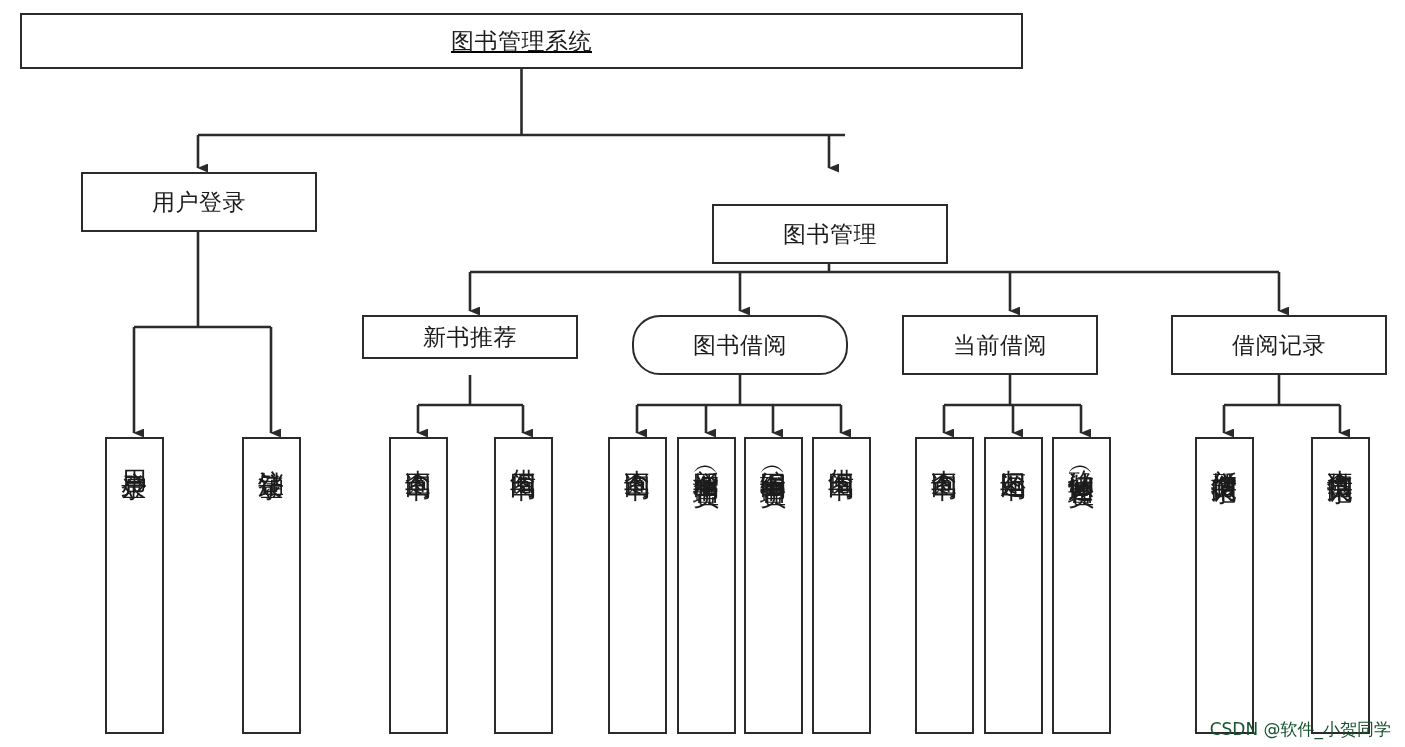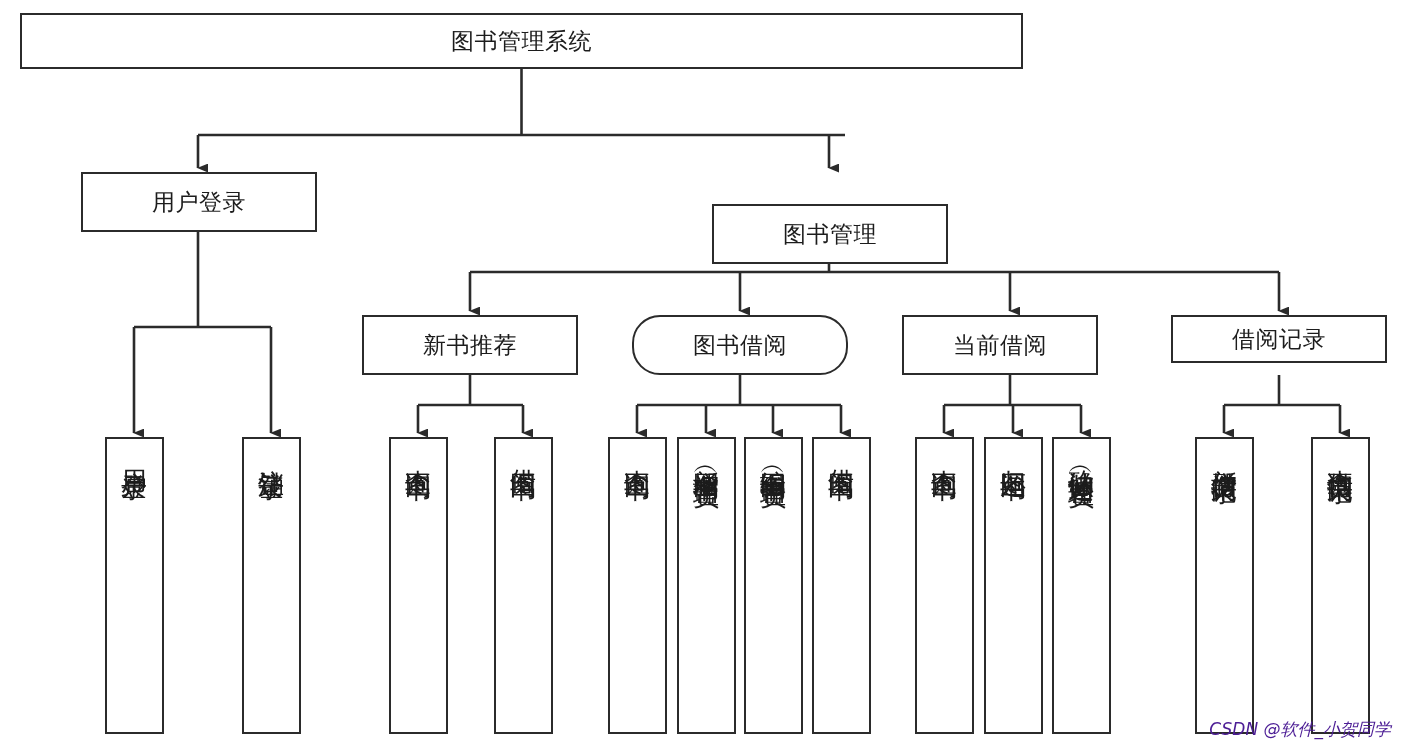--- a/index.html
+++ b/index.html
@@ -54,25 +54,24 @@
     text-orientation: upright;
     font-size: 26px;
     letter-spacing: 2px;
     line-height: 1;
   }
   #watermark {
     position: absolute;
     right: 14px;
     bottom: 6px;
     font-size: 17px;
-    color: #4c1d95;
+    color: #14532d;
     z-index: 6;
     white-space: nowrap;
     font-family: "DejaVu Sans", "Liberation Sans", sans-serif;
-    font-style: italic;
   }
 </style>
 </head>
 <body>
 
 <div id="diagram-root">
 
   <svg id="edge-layer" viewBox="0 0 1405 747" xmlns="http://www.w3.org/2000/svg">
     <defs>
       <marker id="arrowhead" markerWidth="9" markerHeight="11" refX="4.5" refY="10.2" orient="auto" markerUnits="userSpaceOnUse">
@@ -116,45 +115,45 @@
       <path d="M1013,405 L1013,433" marker-end="url(#arrowhead)"></path>
       <path d="M1081,405 L1081,433" marker-end="url(#arrowhead)"></path>
 
       <path d="M1279,375 L1279,405"></path>
       <path d="M1224,405 L1340,405"></path>
       <path d="M1224,405 L1224,433" marker-end="url(#arrowhead)"></path>
       <path d="M1340,405 L1340,433" marker-end="url(#arrowhead)"></path>
     </g>
   </svg>
 
-  <div class="node horizontal" style="left:20px; top:13px; width:1003px; height:56px;">
+  <div class="node horizontal" style="left:20px; top:13px; width:1003px; height:56px;text-decoration:underline;">
     <span class="label">图书管理系统</span>
   </div>
 
   <div class="node horizontal" style="left:81px; top:172px; width:236px; height:60px;">
     <span class="label">用户登录</span>
   </div>
 
   <div class="node horizontal" style="left:712px; top:172px; width:236px; height:60px;margin-top:32px;">
     <span class="label">图书管理</span>
   </div>
 
-  <div class="node horizontal" style="left:362px; top:315px; width:216px; height:60px;">
+  <div class="node horizontal" style="left:362px; top:315px; width:216px; height:44px;">
     <span class="label">新书推荐</span>
   </div>
 
   <div class="node horizontal" style="left:632px; top:315px; width:216px; height:60px;border-radius:28px;">
     <span class="label">图书借阅</span>
   </div>
 
   <div class="node horizontal" style="left:902px; top:315px; width:196px; height:60px;">
     <span class="label">当前借阅</span>
   </div>
 
-  <div class="node horizontal" style="left:1171px; top:315px; width:216px; height:48px;">
+  <div class="node horizontal" style="left:1171px; top:315px; width:216px; height:60px;">
     <span class="label">借阅记录</span>
   </div>
 
   <div class="node vertical" style="left:105px; top:437px; width:59px; height:297px;">
     <span class="label">用户登录</span>
   </div>
 
   <div class="node vertical" style="left:242px; top:437px; width:59px; height:297px;">
     <span class="label">注销登录</span>
   </div>

